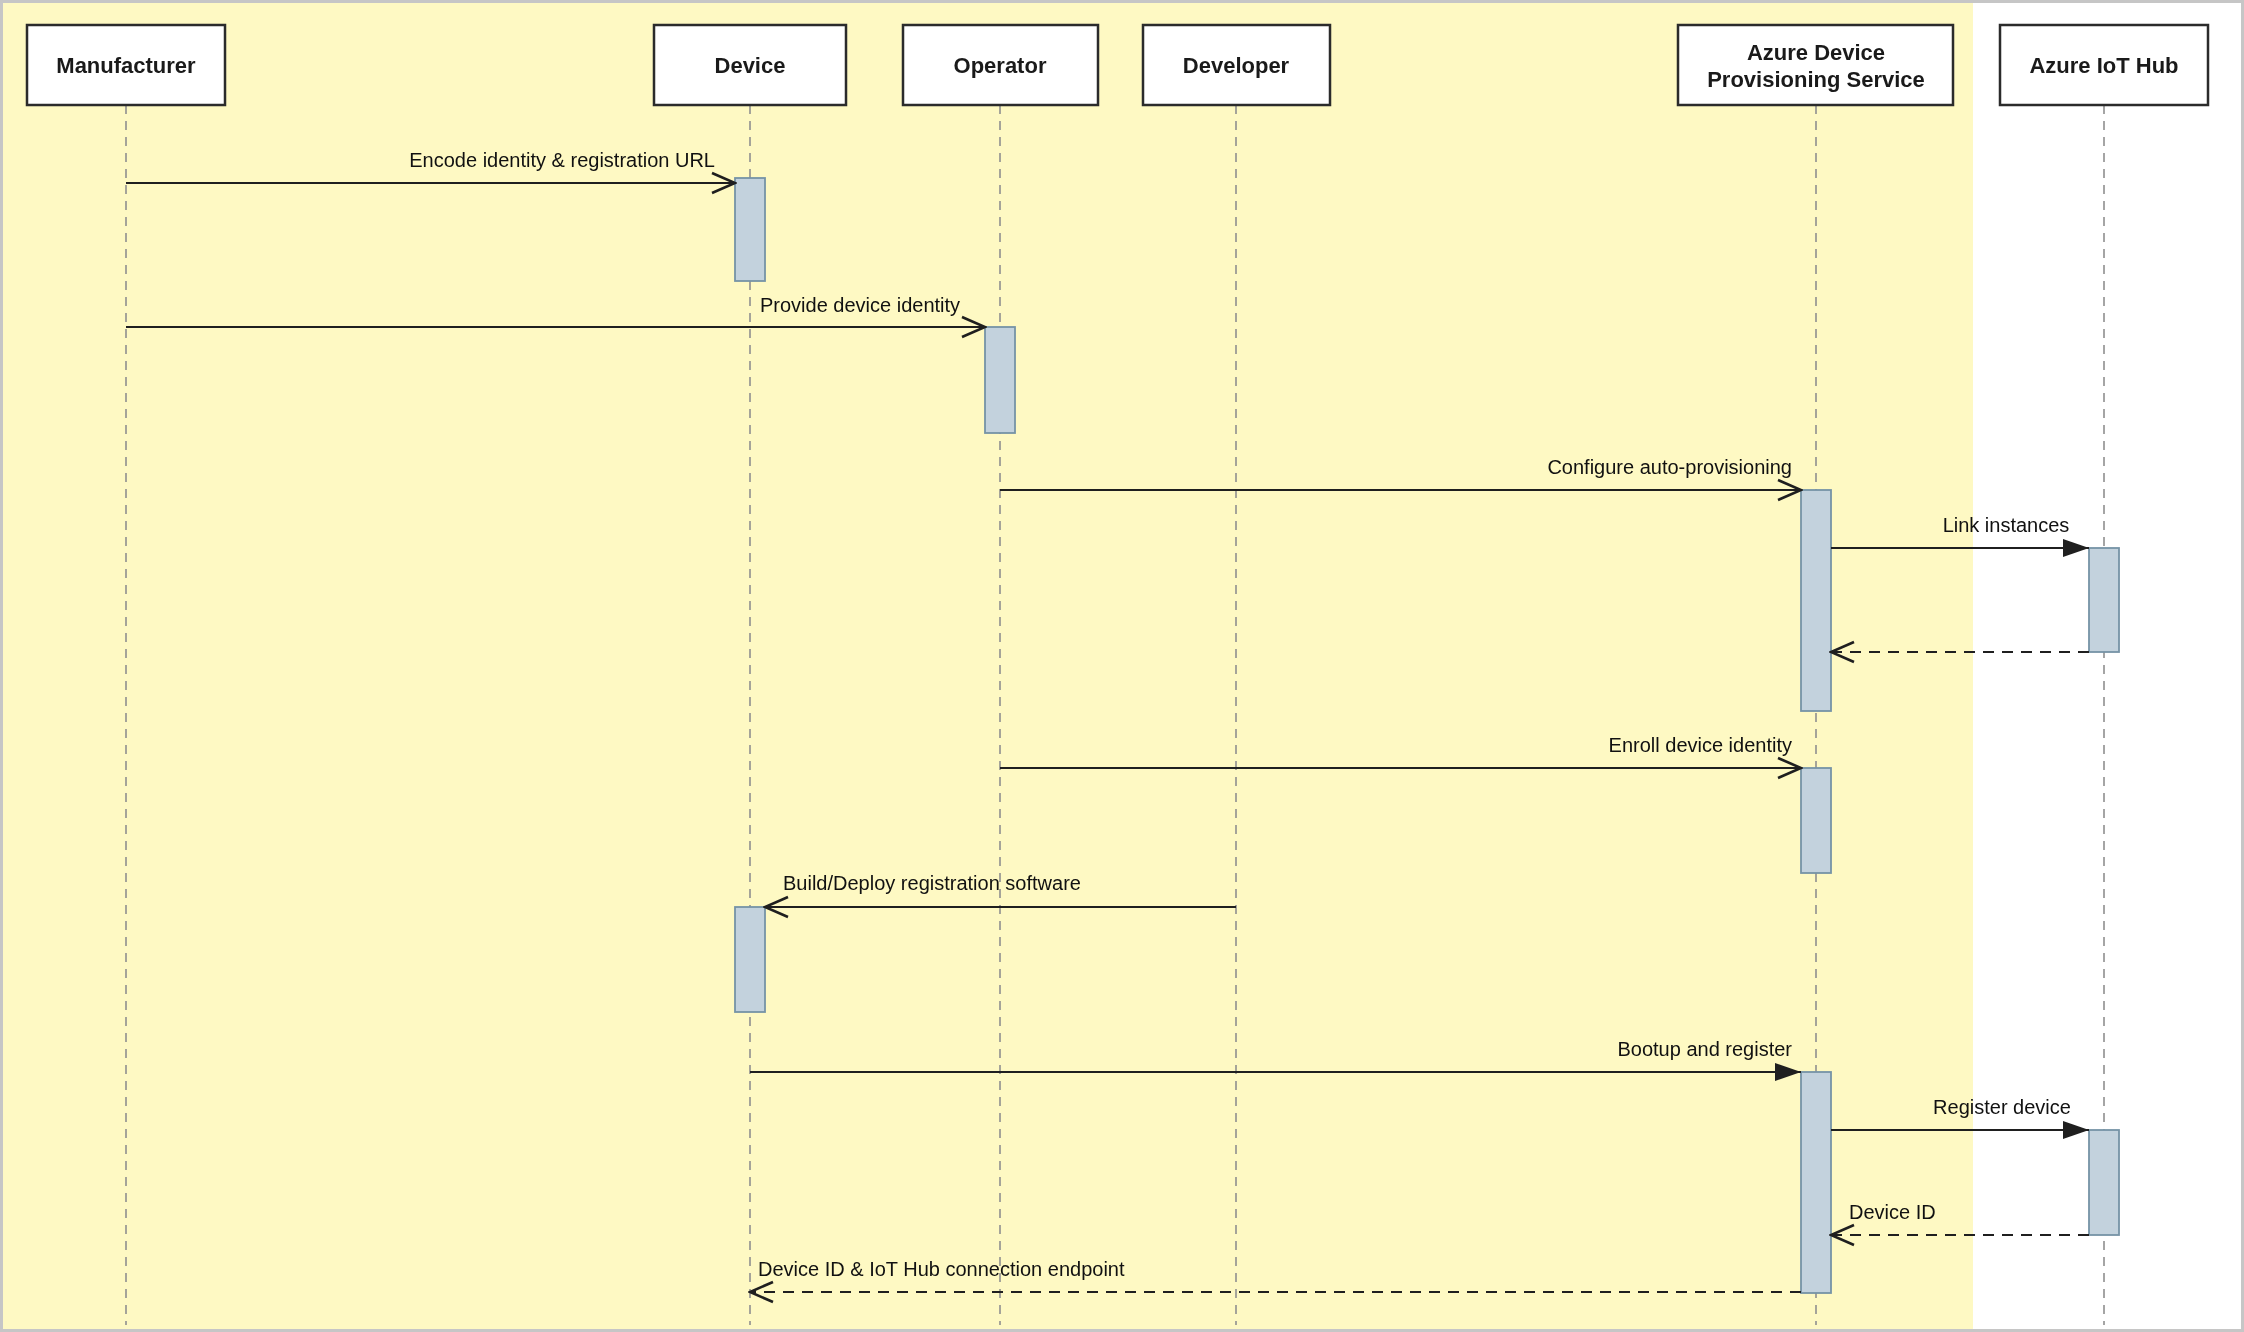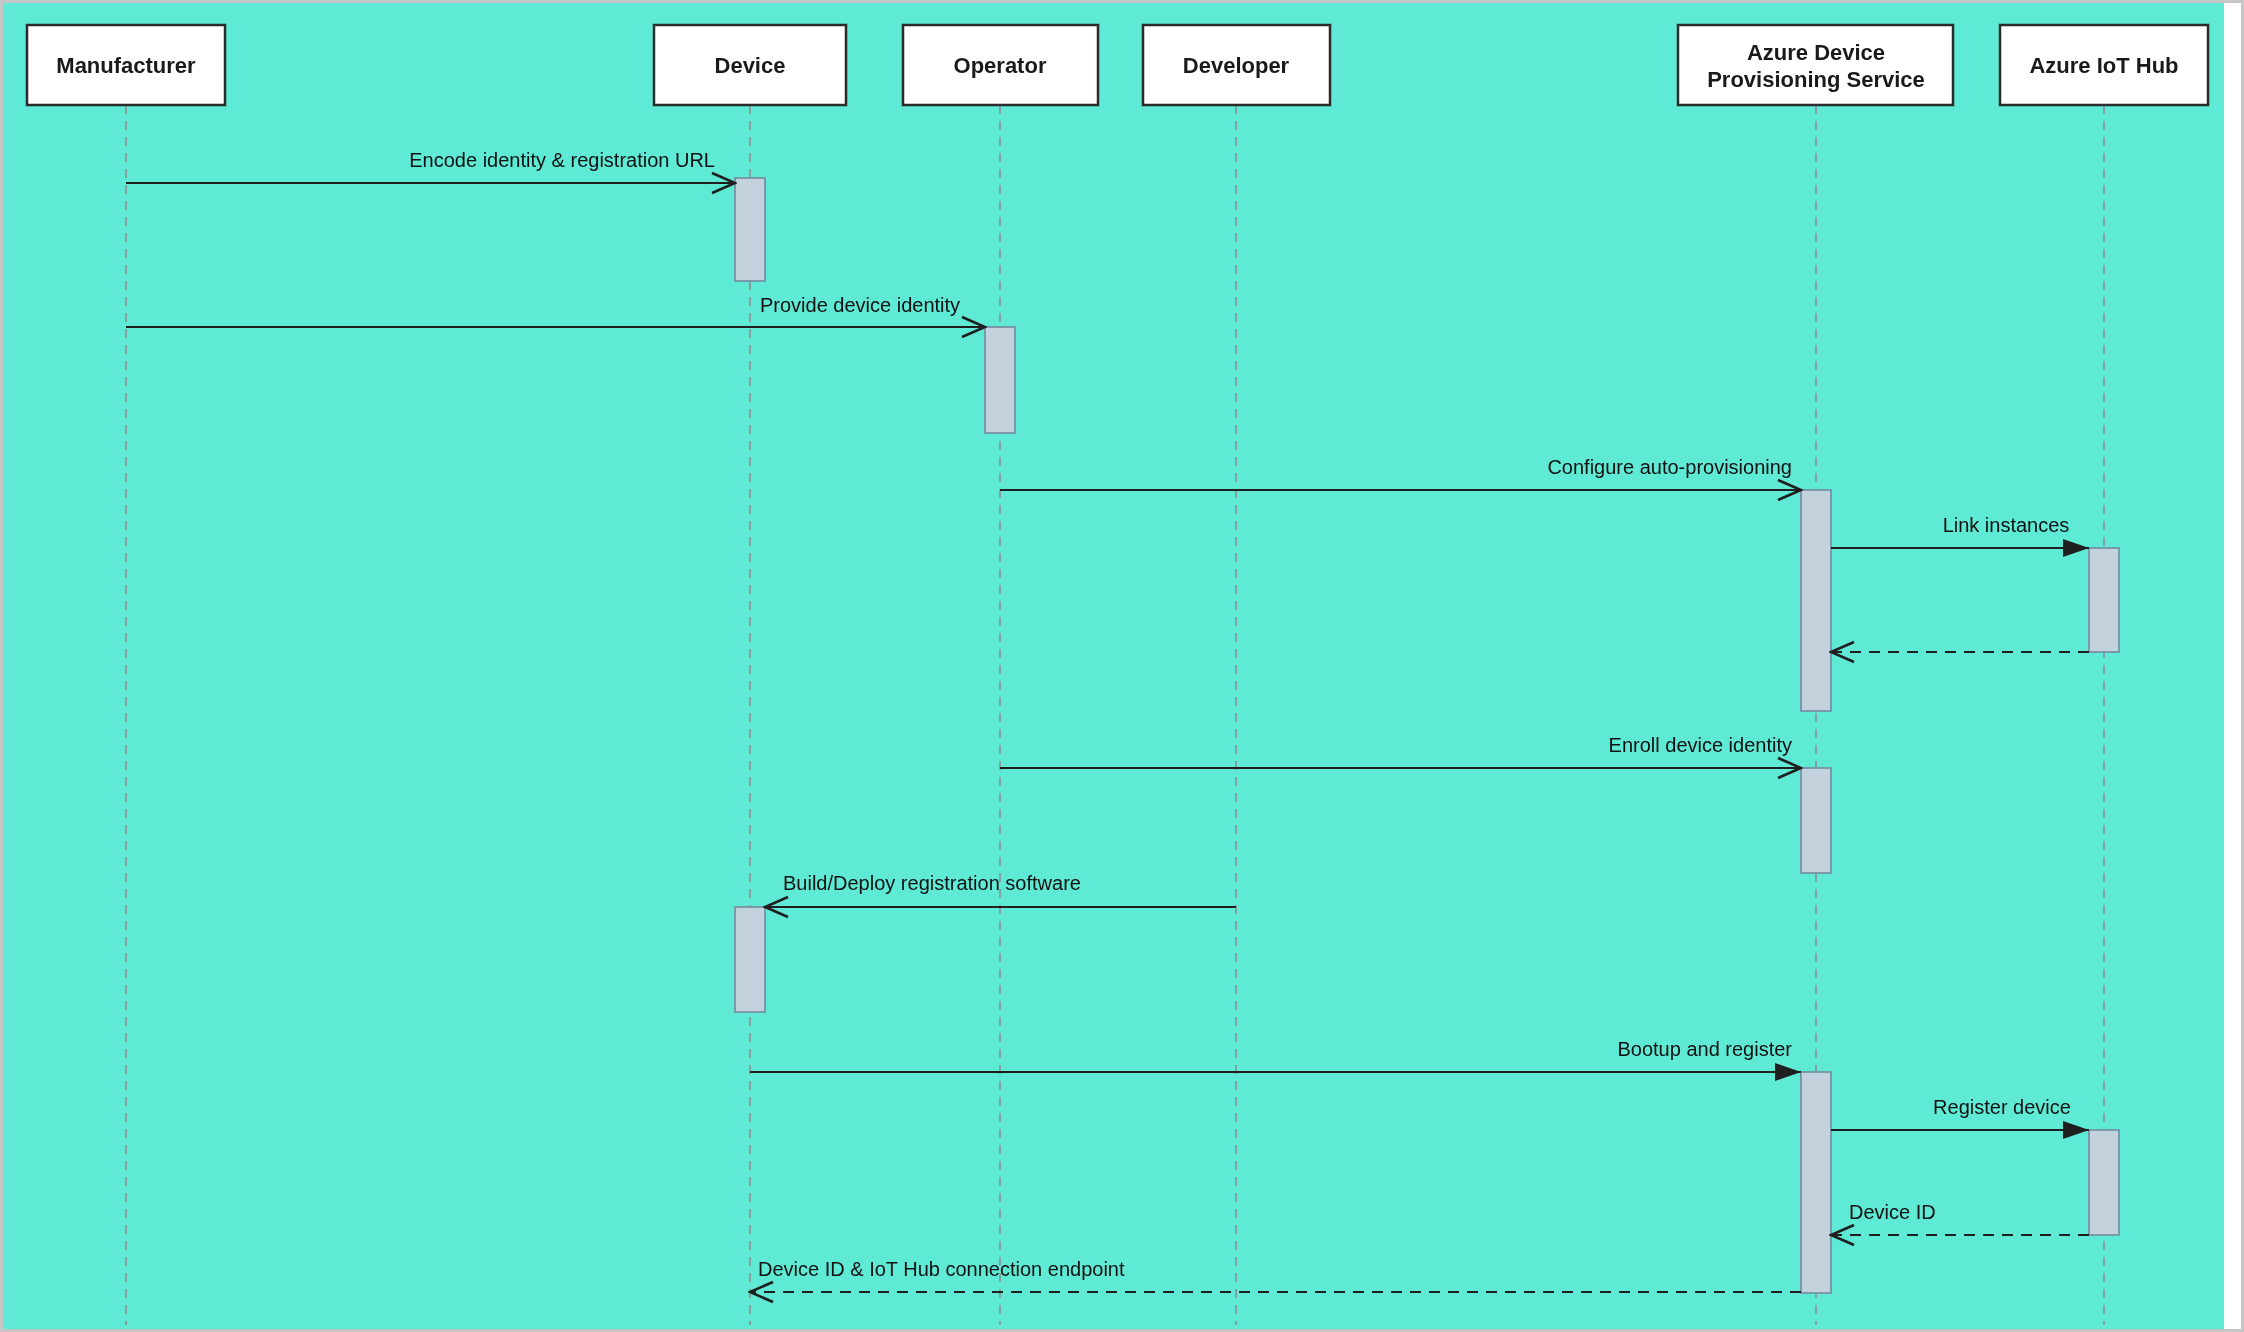--- a/index.html
+++ b/index.html
@@ -1,16 +1,16 @@
 <!DOCTYPE html>
 <html><head>
 <meta charset="utf-8">
 <style>
   html, body { margin: 0; padding: 0; background: #ffffff; }
-  .stage { position: relative; width: 2224px; height: 1332px; background: #5eead4; }
+  .stage { position: relative; width: 1973px; height: 1332px; background: #fef9c3; }
   svg { display: block; font-family: "Liberation Sans", sans-serif; }
   .participant-box { fill: #ffffff; stroke-width: 2.5; }
   .participant-label { font-size: 22px; font-weight: bold; fill: #1a1a1a; }
   .lifeline { stroke-width: 1.6; stroke-dasharray: 9 7; fill: none; }
   .activation { stroke-width: 1.8; }
   .msg { stroke-width: 2.2; fill: none; }
   .msg.dashed { stroke-dasharray: 11 8; }
   .msg-label { font-size: 20px; fill: #111111; }
   .frame { fill: none; stroke-width: 3; }
 </style>

